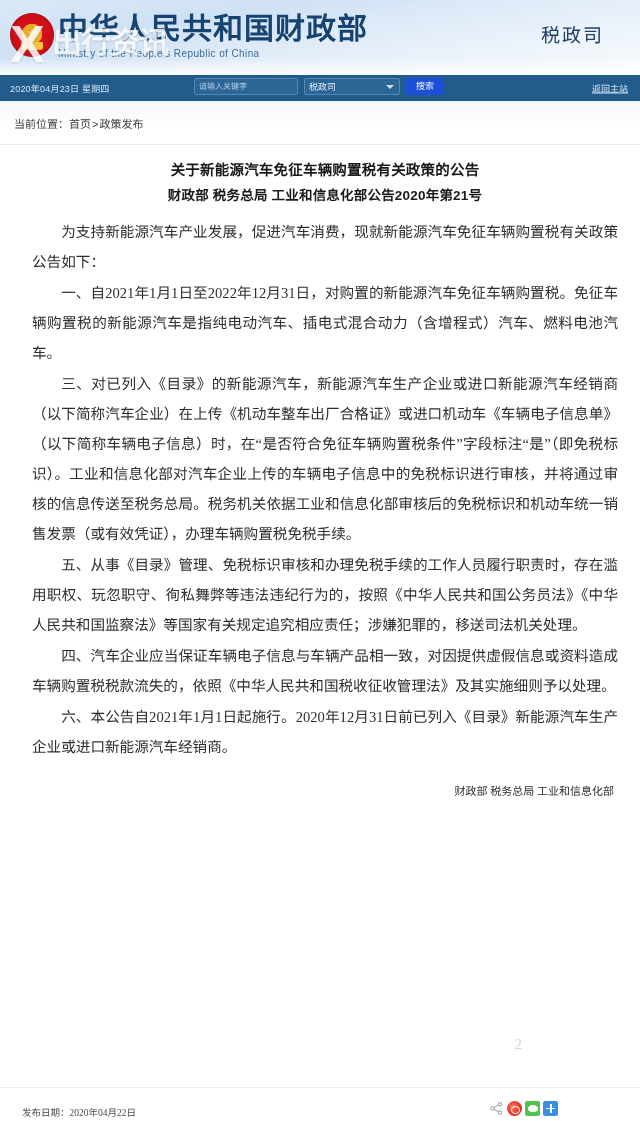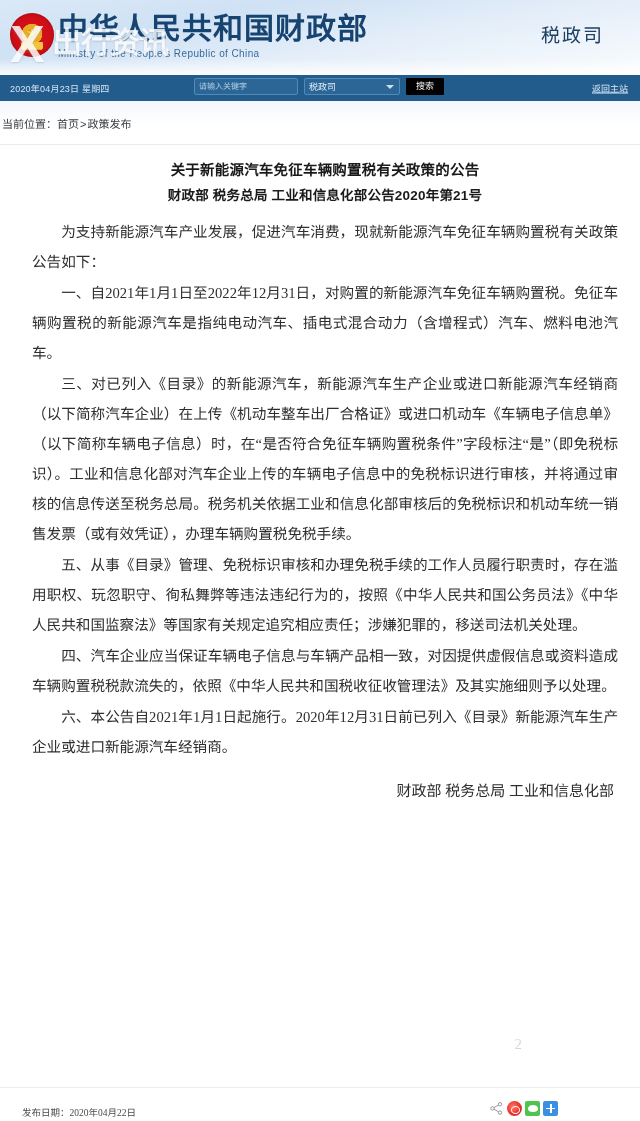--- a/index.html
+++ b/index.html
@@ -201,21 +201,21 @@
     top: 50%;
     margin-top: -2px;
     width: 0; height: 0;
     border-left: 4px solid transparent;
     border-right: 4px solid transparent;
     border-top: 4px solid #cde0f0;
   }
   .search-btn {
     width: 38px;
     height: 17px;
-    background: #000000;
+    background: #1d4ed8;
     border: none;
     border-radius: 1px;
     color: #ffffff;
     font-size: 9px;
     line-height: 17px;
     text-align: center;
     font-family: "Liberation Sans", sans-serif;
     cursor: pointer;
     padding: 0;
   }
@@ -229,21 +229,21 @@
     white-space: nowrap;
   }
 
   
   .breadcrumb-zone {
     position: relative;
     height: 44px;
     background: linear-gradient(to bottom, #f3f7fb 0%, #ffffff 55%, #ffffff 100%);
     display: flex;
     align-items: center;
-    padding-left: 2px;
+    padding-left: 14px;
     box-sizing: border-box;
   }
   .breadcrumb {
     font-size: 11px;
     color: #3b3b3b;
     white-space: nowrap;
   }
   .breadcrumb .sep { margin: 0 1px; }
   .breadcrumb .crumb-link { color: #3b3b3b; text-decoration: none; }
   .breadcrumb-rule {
@@ -283,21 +283,21 @@
     line-height: 30px;
     color: #2e2e2e;
     text-align: justify;
     text-justify: inter-ideograph;
     text-indent: 2em;
     font-family: "Liberation Serif", "DejaVu Serif", serif;
     letter-spacing: 0;
   }
   .doc-signature {
     margin: 14px 0 0 0;
-    font-size: 15px;
+    font-size: 11px;
     line-height: 30px;
     color: #2e2e2e;
     text-align: right;
     padding-right: 4px;
     font-family: "Liberation Serif", "DejaVu Serif", serif;
   }
 
   
   .page-mark {
     position: absolute;

